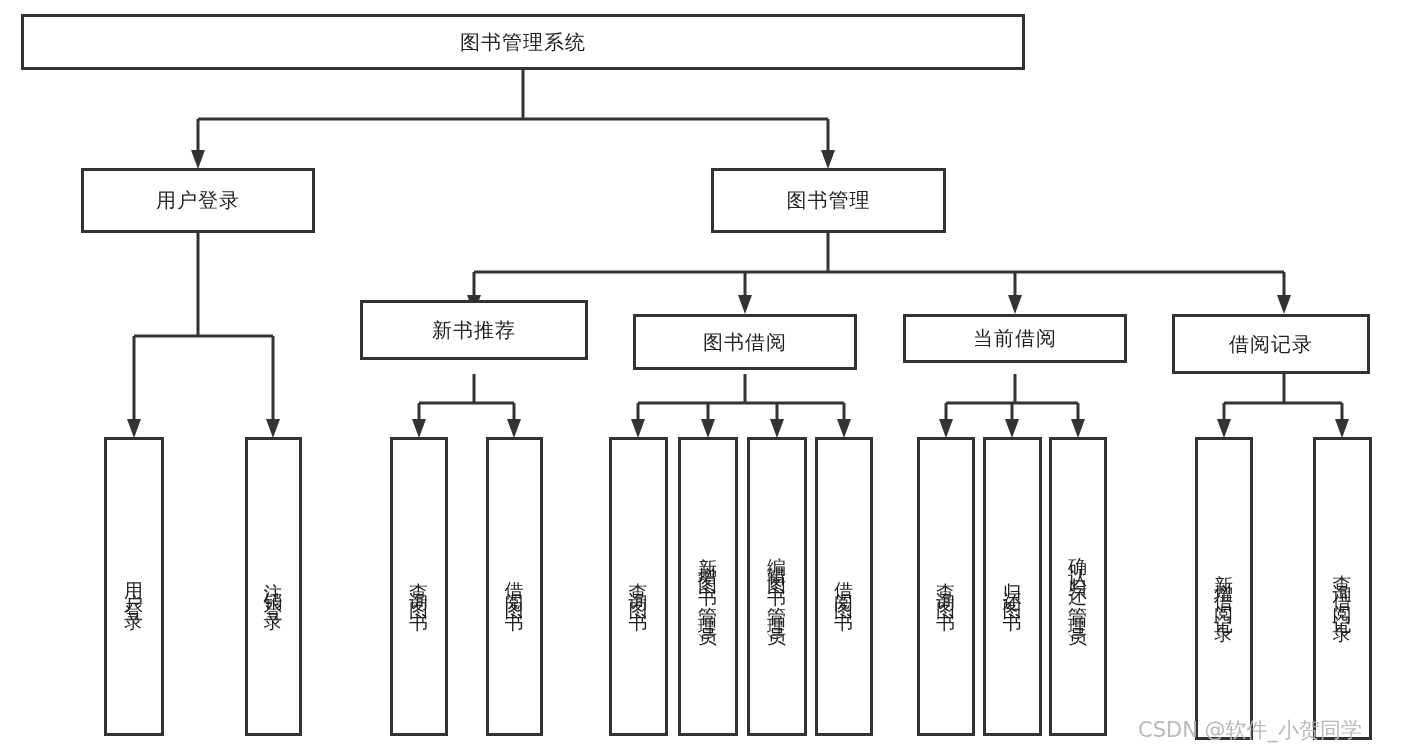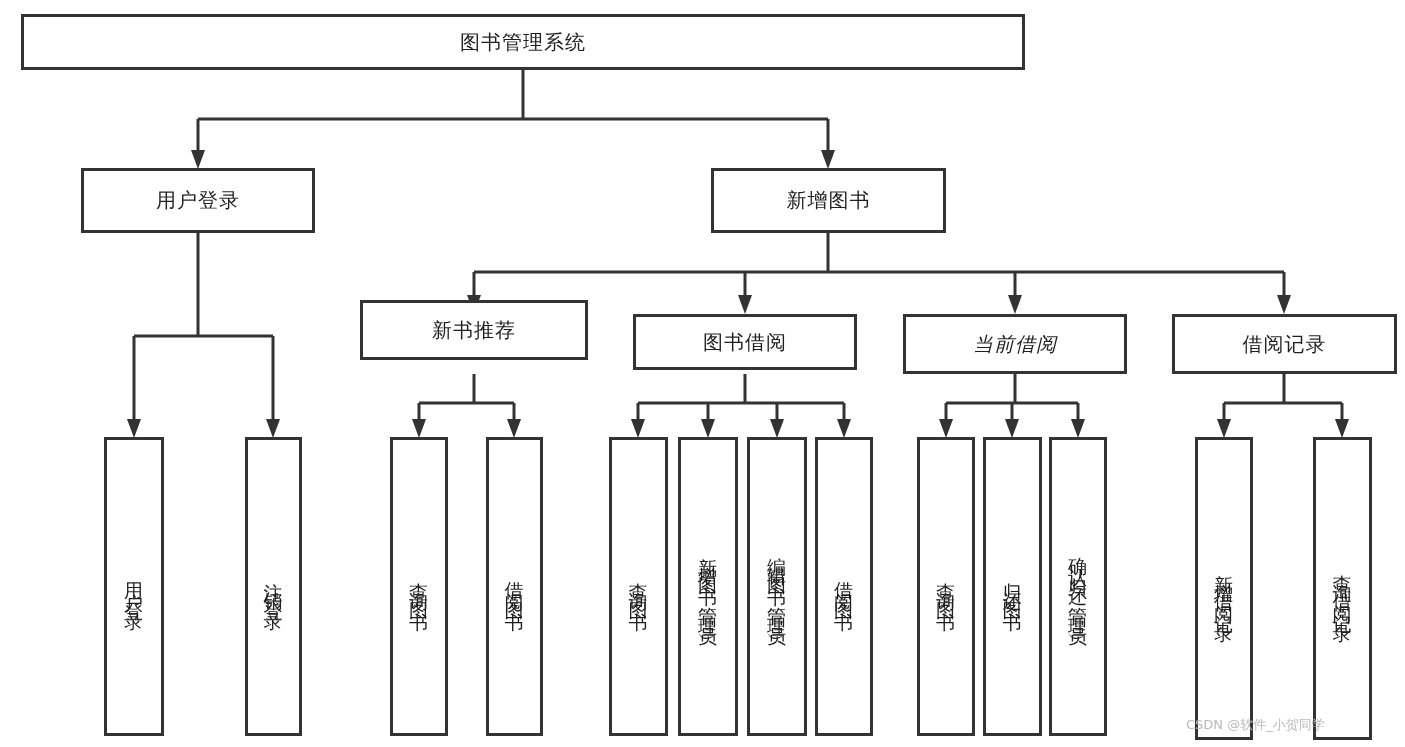--- a/index.html
+++ b/index.html
@@ -30,24 +30,24 @@
   .vbox .vlabel{
     writing-mode:vertical-rl;
     text-orientation:mixed;
     font-size:19px;
     letter-spacing:10px;
     line-height:1;
     white-space:nowrap;
   }
   .watermark{
     position:absolute;
-    left:1186px;
+    left:1138px;
     top:716px;
     width:219px;
-    font-size:13px;
+    font-size:21px;
     color:var(--watermark);
     white-space:nowrap;
     z-index:5;
   }
 </style>
 </head>
 <body>
 
 <div class="canvas">
 
@@ -109,26 +109,26 @@
     <path d="M1224,403 H1342"></path>
     <path d="M1224,403 V420"></path>
     <path d="M1342,403 V420"></path>
     <polygon points="1217,419 1231,419 1224,438"></polygon>
     <polygon points="1335,419 1349,419 1342,438"></polygon>
   </svg>
 
   <div class="box" style="left:21px;top:14px;width:1004px;height:56px;">图书管理系统</div>
 
   <div class="box" style="left:81px;top:168px;width:234px;height:65px;">用户登录</div>
-  <div class="box" style="left:711px;top:168px;width:235px;height:65px;">新增图书</div>
+  <div class="box" style="left:711px;top:168px;width:235px;height:65px;">图书管理</div>
 
   <div class="box" style="left:360px;top:300px;width:228px;height:60px;">新书推荐</div>
   <div class="box" style="left:633px;top:314px;width:224px;height:56px;">图书借阅</div>
-  <div class="box" style="left:903px;top:314px;width:224px;height:60px;font-style:italic;">当前借阅</div>
-  <div class="box" style="left:1172px;top:314px;width:225px;height:60px;">借阅记录</div>
+  <div class="box" style="left:903px;top:314px;width:224px;height:49px;">当前借阅</div>
+  <div class="box" style="left:1172px;top:314px;width:198px;height:60px;">借阅记录</div>
 
   <div class="box vbox" style="left:104px;top:437px;width:60px;height:299px;">
     <span class="vlabel">用户登录</span>
   </div>
   <div class="box vbox" style="left:245px;top:437px;width:57px;height:299px;">
     <span class="vlabel">注销登录</span>
   </div>
 
   <div class="box vbox" style="left:390px;top:437px;width:58px;height:299px;">
     <span class="vlabel">查询图书</span>

